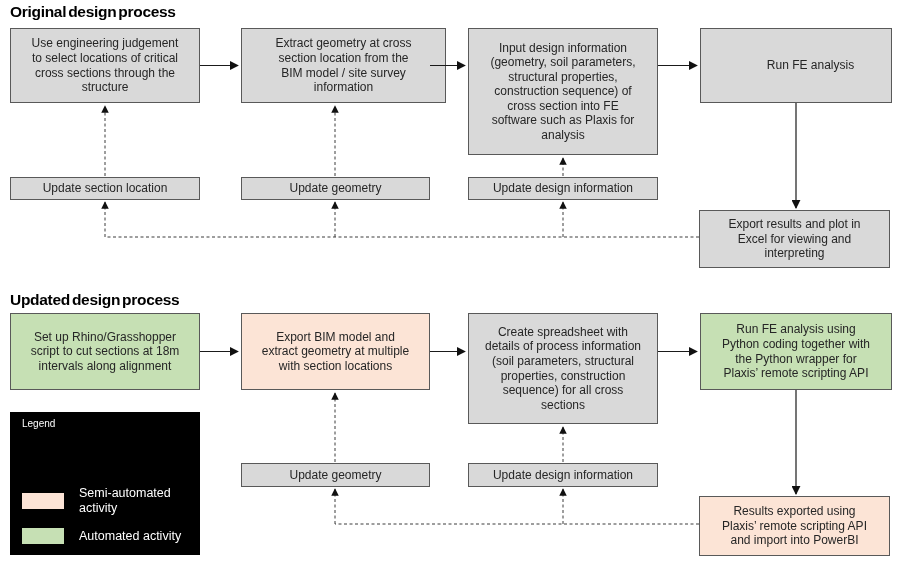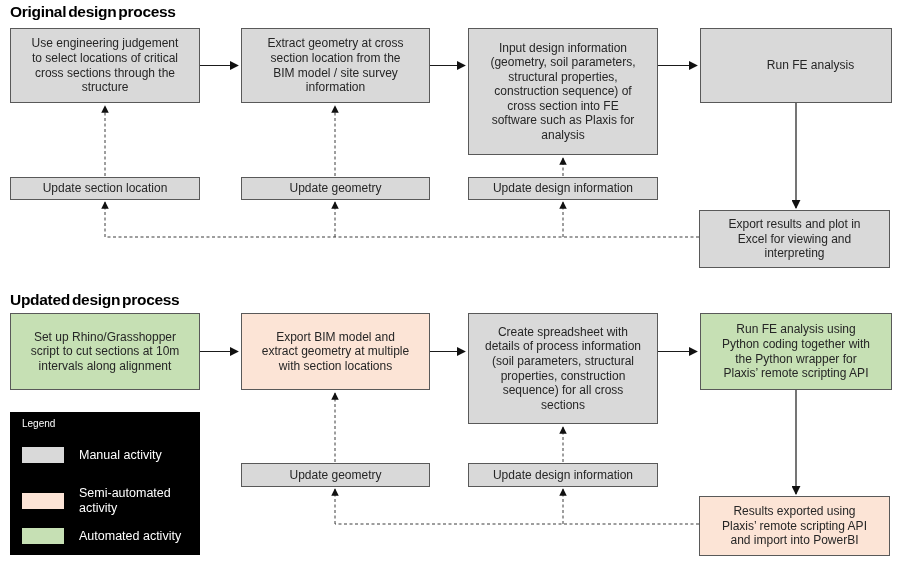--- a/index.html
+++ b/index.html
@@ -32,21 +32,21 @@
 <body>
 
 <div id="stage">
 
   <div class="section-title" style="left:10px;top:3px;">Original design process</div>
 
   <div class="box" style="left: 10px; top: 28px; width: 190px; height: 75px; background-color: rgb(217, 217, 217);">Use engineering judgement
 to select locations of critical
 cross sections through the
 structure</div>
-  <div class="box" style="left: 241px; top: 28px; width: 189px; height: 75px; background-color: rgb(217, 217, 217);">Extract geometry at cross
+  <div class="box" style="left: 241px; top: 28px; width: 205px; height: 75px; background-color: rgb(217, 217, 217);">Extract geometry at cross
 section location from the
 BIM model / site survey
 information</div>
   <div class="box" style="left: 468px; top: 28px; width: 190px; height: 127px; background-color: rgb(217, 217, 217);">Input design information
 (geometry, soil parameters,
 structural properties,
 construction sequence) of
 cross section into FE
 software such as Plaxis for
 analysis</div>
@@ -56,21 +56,21 @@
   <div class="box" style="left: 241px; top: 177px; width: 189px; height: 23px; background-color: rgb(217, 217, 217);">Update geometry</div>
   <div class="box" style="left: 468px; top: 177px; width: 190px; height: 23px; background-color: rgb(217, 217, 217);">Update design information</div>
 
   <div class="box" style="left: 699px; top: 210px; width: 191px; height: 58px; background-color: rgb(217, 217, 217);">Export results and plot in
 Excel for viewing and
 interpreting</div>
 
   <div class="section-title" style="left:10px;top:291px;">Updated design process</div>
 
   <div class="box" style="left: 10px; top: 313px; width: 190px; height: 77px; background-color: rgb(198, 224, 180);">Set up Rhino/Grasshopper
-script to cut sections at 10m
+script to cut sections at 18m
 intervals along alignment</div>
   <div class="box" style="left: 241px; top: 313px; width: 189px; height: 77px; background-color: rgb(252, 228, 214);">Export BIM model and
 extract geometry at multiple
 with section locations</div>
   <div class="box" style="left: 468px; top: 313px; width: 190px; height: 111px; background-color: rgb(217, 217, 217);">Create spreadsheet with
 details of process information
 (soil parameters, structural
 properties, construction
 sequence) for all cross
 sections</div>
@@ -81,24 +81,20 @@
 
   <div class="box" style="left: 241px; top: 463px; width: 189px; height: 24px; background-color: rgb(217, 217, 217);">Update geometry</div>
   <div class="box" style="left: 468px; top: 463px; width: 190px; height: 24px; background-color: rgb(217, 217, 217);">Update design information</div>
 
   <div class="box" style="left: 699px; top: 496px; width: 191px; height: 60px; background-color: rgb(252, 228, 214);">Results exported using
 Plaxis’ remote scripting API
 and import into PowerBI</div>
 
   <div class="legend" style="left: 10px; top: 412px; width: 190px; height: 143px; background-color: rgb(0, 0, 0);">
     <div class="legend-title">Legend</div>
-    <div class="legend-row" style="top:35px;">
-      <div class="swatch" style="background-color: rgb(217, 217, 217);"></div>
-      <div class="legend-label">Manual activity</div>
-    </div>
     <div class="legend-row" style="top:74px;">
       <div class="swatch" style="background-color: rgb(252, 228, 214);"></div>
       <div class="legend-label">Semi-automated
 activity</div>
     </div>
     <div class="legend-row" style="top:116px;">
       <div class="swatch" style="background-color: rgb(198, 224, 180);"></div>
       <div class="legend-label">Automated activity</div>
     </div>
   </div>

